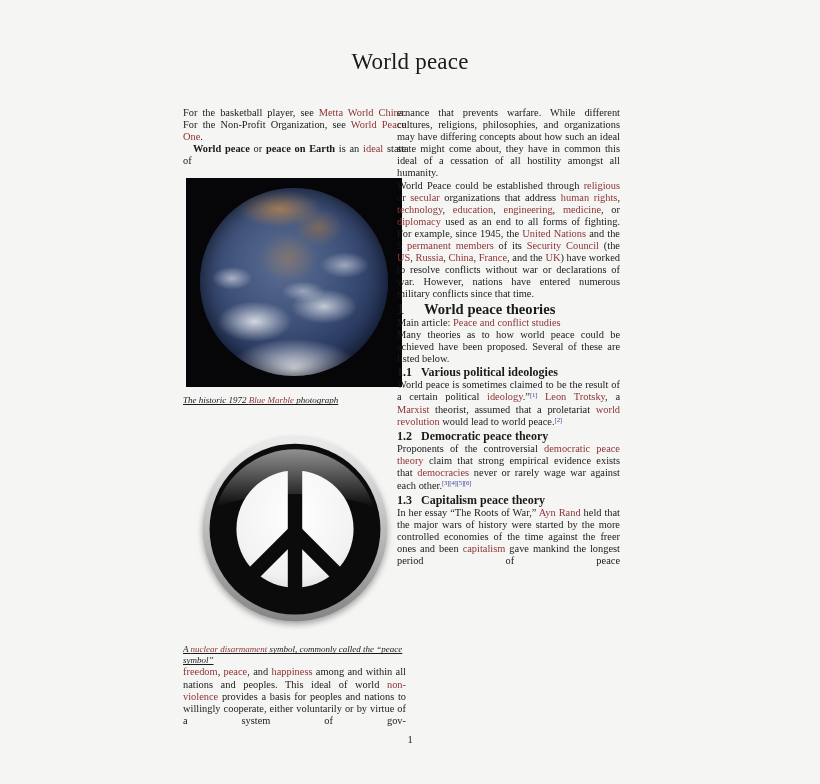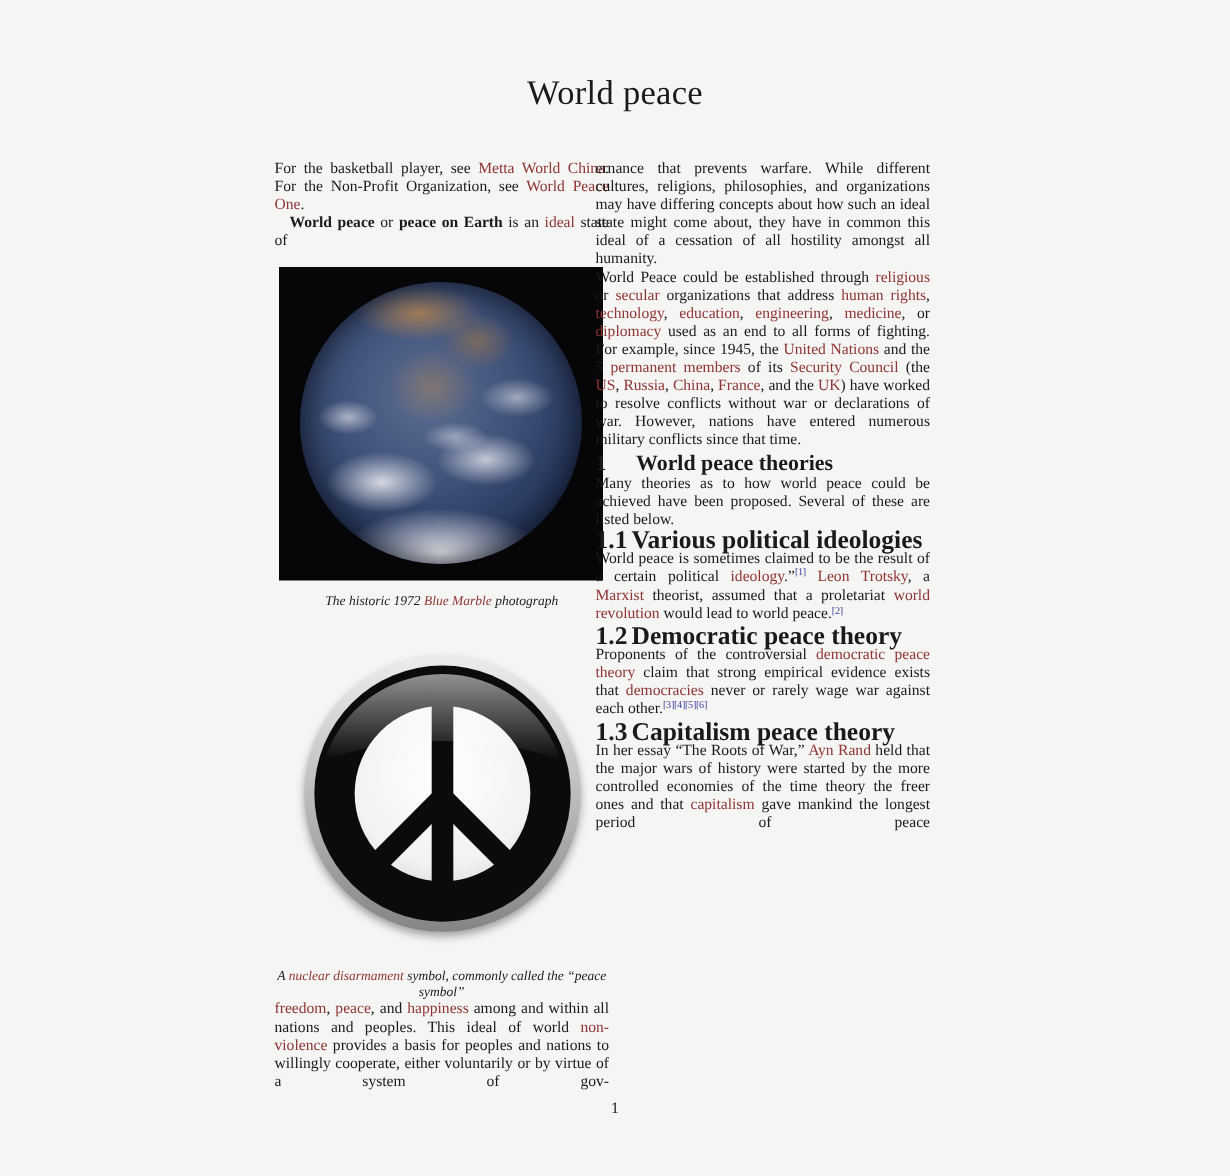--- a/index.html
+++ b/index.html
@@ -52,31 +52,31 @@
       radial-gradient(ellipse 52px 28px at 29% 71%, rgba(255,255,255,0.78), rgba(255,255,255,0) 72%),
       radial-gradient(ellipse 46px 24px at 66% 63%, rgba(255,255,255,0.68), rgba(255,255,255,0) 72%),
       radial-gradient(ellipse 34px 18px at 77% 41%, rgba(255,255,255,0.5), rgba(255,255,255,0) 72%),
       radial-gradient(ellipse 28px 16px at 17% 48%, rgba(255,255,255,0.55), rgba(255,255,255,0) 72%),
       radial-gradient(ellipse 30px 14px at 55% 55%, rgba(255,255,255,0.45), rgba(255,255,255,0) 72%),
       radial-gradient(circle at 45% 40%, #5c6e92 0%, #3e5179 40%, #25355b 70%, #111d3a 100%);
     box-shadow: inset 0 0 22px rgba(0,0,0,0.65);
   }
   .caption {
     margin: 8px 0 0 0; font-size: 9px; line-height: 11px;
-    font-style: italic; text-align: center; color: #1a1a1a;
+    font-style: italic; text-align: left; color: #1a1a1a; text-decoration: underline;
   }
   .caption .seg-t { color: #1a1a1a; }
   .peace-wrap { margin-top: 24px; text-align: center; }
   .peace-svg { filter: drop-shadow(0 3px 3px rgba(0,0,0,0.35)); }
 
   h2.sec {
     margin: 0; font-size: 14.6px; font-weight: bold; line-height: 16px;
   }
   h3.subsec {
-    margin: 0; font-size: 17px; font-weight: bold; line-height: 14px;
+    margin: 0; font-size: 12px; font-weight: bold; line-height: 14px;
   }
   h2.sec .num { display: inline-block; min-width: 27px; }
   h3.subsec .num { display: inline-block; min-width: 24px; }
 
   .mt-p2   { margin-top: 6px; }
   .mt-h1   { margin-top: 19px; }
   .mt-main { margin-top: 13px; }
   .mt-p3   { margin-top: 14px; }
   .mt-h11  { margin-top: 25px; }
   .mt-pb   { margin-top: 10px; }
@@ -151,38 +151,39 @@
   <div class="col col-right">
 
     <p class="body"><span class="seg-t">ernance that prevents warfare. While different cultures, religions, philosophies, and organizations may have differing concepts about how such an ideal state might come about, they have in common this ideal of a cessation of all hostility amongst all humanity.</span></p>
 
     <p class="body mt-p2"><span class="seg-t">World Peace could be established through </span><span class="seg-l">religious</span><span class="seg-t"> or </span><span class="seg-l">secular</span><span class="seg-t"> organizations that address </span><span class="seg-l">human rights</span><span class="seg-t">, </span><span class="seg-l">technology</span><span class="seg-t">, </span><span class="seg-l">education</span><span class="seg-t">, </span><span class="seg-l">engineering</span><span class="seg-t">, </span><span class="seg-l">medicine</span><span class="seg-t">, or </span><span class="seg-l">diplomacy</span><span class="seg-t"> used as an end to all forms of fighting. For example, since 1945, the </span><span class="seg-l">United Nations</span><span class="seg-t"> and the 5 </span><span class="seg-l">permanent members</span><span class="seg-t"> of its </span><span class="seg-l">Security Council</span><span class="seg-t"> (the </span><span class="seg-l">US</span><span class="seg-t">, </span><span class="seg-l">Russia</span><span class="seg-t">, </span><span class="seg-l">China</span><span class="seg-t">, </span><span class="seg-l">France</span><span class="seg-t">, and the </span><span class="seg-l">UK</span><span class="seg-t">) have worked to resolve conflicts without war or declarations of war. However, nations have entered numerous military conflicts since that time.</span></p>
 
     <h2 class="sec mt-h1">
       <span class="num">1</span><span>World peace theories</span>
     </h2>
 
+    <p class="body mt-main"><span class="seg-t">Main article: </span><span class="seg-l">Peace and conflict studies</span></p>
 
     <p class="body mt-p3"><span class="seg-t">Many theories as to how world peace could be achieved have been proposed. Several of these are listed below.</span></p>
 
     <h3 class="subsec mt-h11">
       <span class="num">1.1</span><span>Various political ideologies</span>
     </h3>
 
     <p class="body mt-pb"><span class="seg-t">World peace is sometimes claimed to be the result of a certain political </span><span class="seg-l">ideology</span><span class="seg-t">.”</span><span class="seg-s">[1]</span><span class="seg-t"> </span><span class="seg-l">Leon Trotsky</span><span class="seg-t">, a </span><span class="seg-l">Marxist</span><span class="seg-t"> theorist, assumed that a proletariat </span><span class="seg-l">world revolution</span><span class="seg-t"> would lead to world peace.</span><span class="seg-s">[2]</span></p>
 
     <h3 class="subsec mt-h12">
       <span class="num">1.2</span><span>Democratic peace theory</span>
     </h3>
 
     <p class="body mt-pb"><span class="seg-t">Proponents of the controversial </span><span class="seg-l">democratic peace theory</span><span class="seg-t"> claim that strong empirical evidence exists that </span><span class="seg-l">democracies</span><span class="seg-t"> never or rarely wage war against each other.</span><span class="seg-s">[3][4][5][6]</span></p>
 
 
     <h3 class="subsec mt-h13">
       <span class="num">1.3</span><span>Capitalism peace theory</span>
     </h3>
 
-    <p class="body cont mt-pb"><span class="seg-t">In her essay “The Roots of War,” </span><span class="seg-l">Ayn Rand</span><span class="seg-t"> held that the major wars of history were started by the more controlled economies of the time theory the freer ones and that </span><span class="seg-l">capitalism</span><span class="seg-t"> gave mankind the longest period of peace</span></p>
+    <p class="body cont mt-pb"><span class="seg-t">In her essay “The Roots of War,” </span><span class="seg-l">Ayn Rand</span><span class="seg-t"> held that the major wars of history were started by the more controlled economies of the time against the freer ones and been </span><span class="seg-l">capitalism</span><span class="seg-t"> gave mankind the longest period of peace</span></p>
   </div>
 
   <div class="page-number">1</div>
 
 </div>
 
 </body></html>

